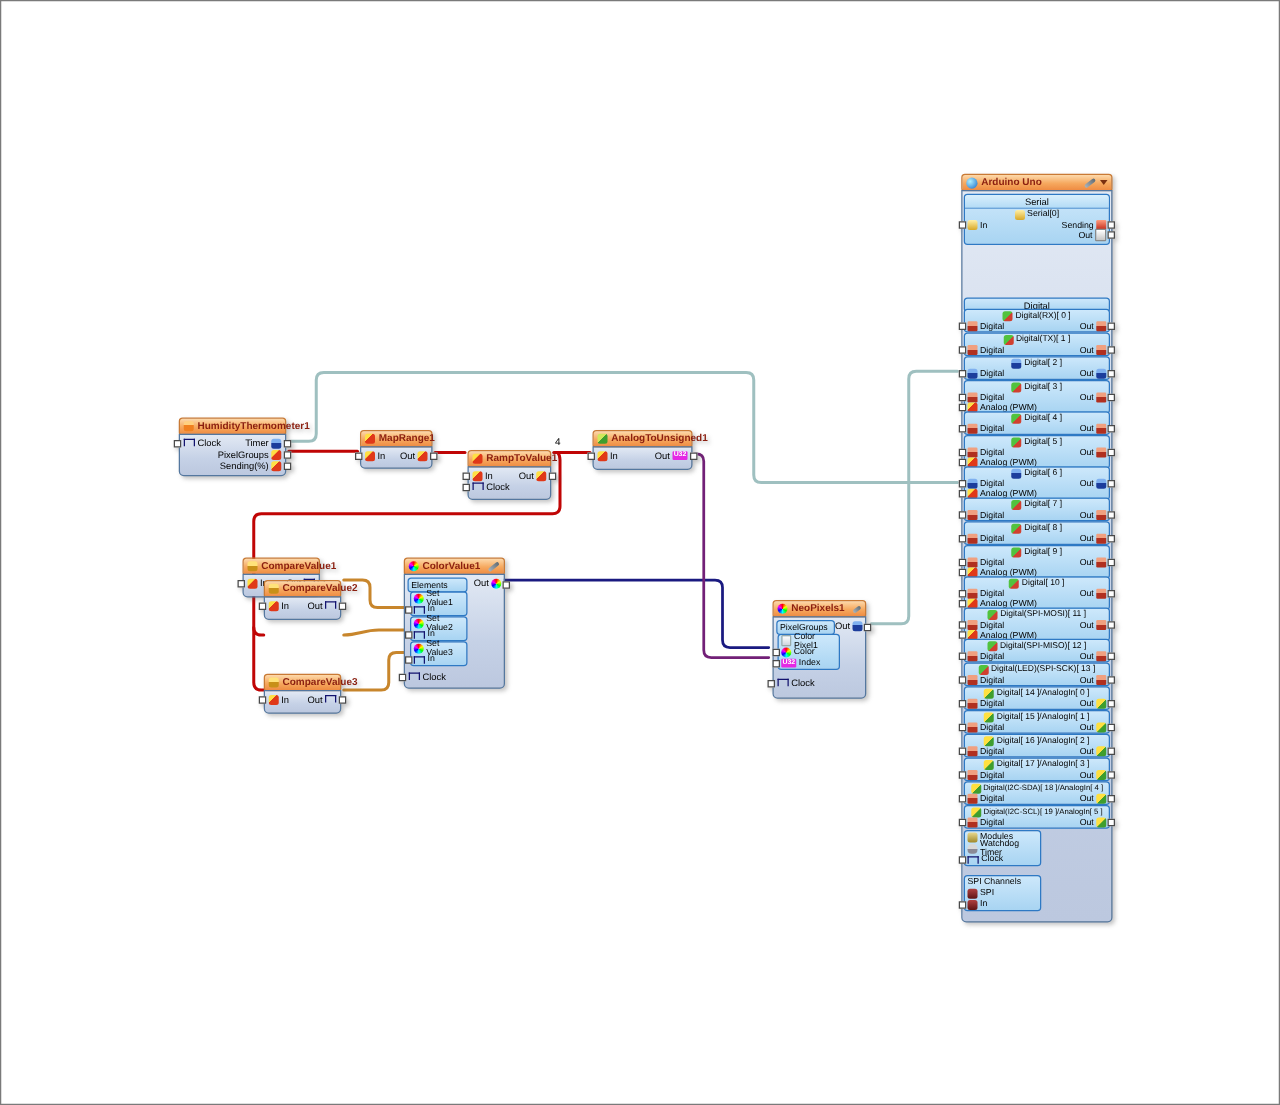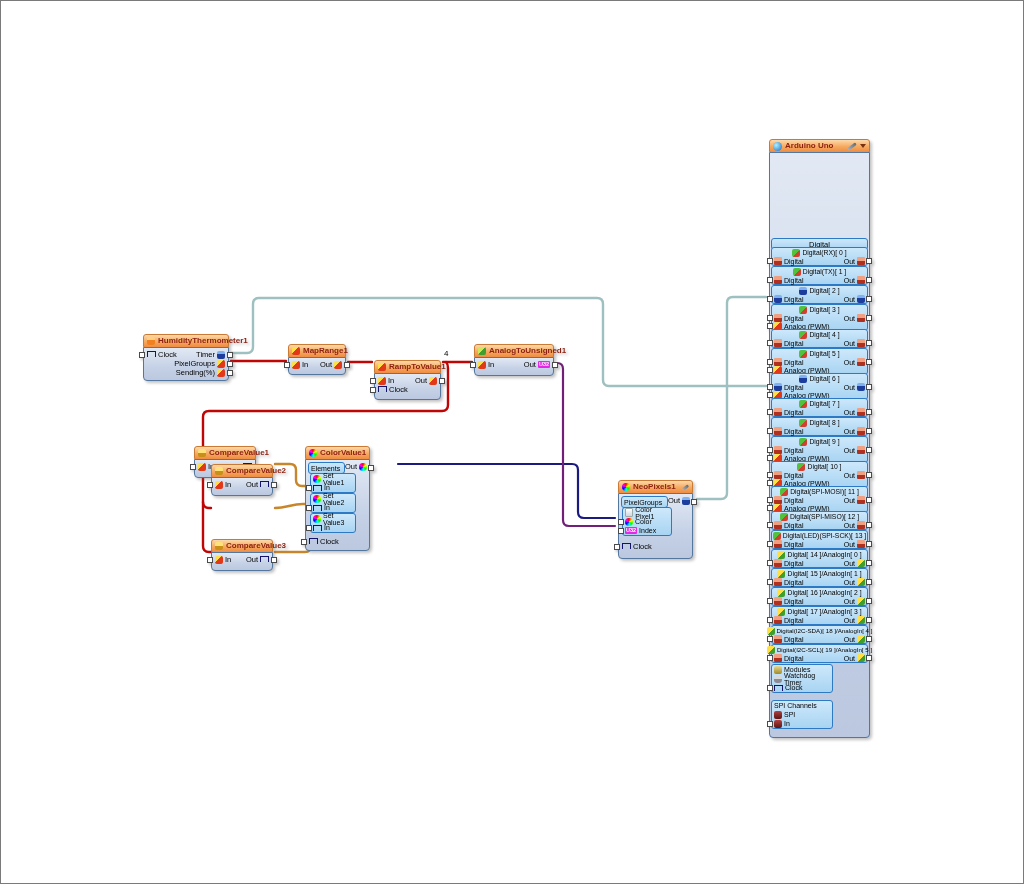--- a/index.html
+++ b/index.html
@@ -229,21 +229,21 @@
             <span>In</span>
           </span>
           <span class="pin">
             <span>Out</span>
             <i class="ic-clk"></i>
           </span>
         </div>
     </div>
   </div>
 
-  <div class="comp" style="left:304px;top:445px;width:65px">
+  <div class="comp" style="left:322px;top:445px;width:81px">
     <div class="hdr">
         <i class="ic ic-wheel"></i>
         <span class="ttl">ColorValue1</span>
         <span class="sp"></span>
         <i class="ic-wr"></i>
       </div>
     <div class="bod" style="height:88px;padding-top:2px">
       <div class="row sb kr" style="height:11px;padding:0 2px;align-items:flex-start">
         <span class="blu" style="width:44px;height:10px;display:flex;align-items:center;padding-left:2px;font-size:7px">
             <span>Elements</span>
@@ -325,30 +325,53 @@
       </div>
       <div class="row kl" style="margin-top:6px">
           <span class="pin">
             <i class="ic-clk"></i>
             <span>Clock</span>
           </span>
         </div>
     </div>
   </div>
 
-  <div class="comp" style="left:768px;top:138px;width:101px">
+  <div class="comp" style="left:768px;top:138px;width:121px">
     <div class="hdr">
         <i class="ic-globe"></i>
         <span class="ttl">Arduino Uno</span>
         <span class="sp"></span>
         <i class="ic-wr"></i>
         <i class="tri"></i>
       </div>
     <div class="bod abod">
 
+      <div class="blu asec" style="top:2px;height:39px">
+        <div class="sbar">Serial</div>
+        <div class="schan">
+            <i class="ic ic-ser"></i>
+            <span>Serial[0]</span>
+          </div>
+        <div class="cp kl kr">
+            <span class="pin">
+              <i class="ic ic-ser"></i>
+              <span>In</span>
+            </span>
+            <span class="pin">
+              <span>Sending</span>
+              <i class="ic ic-send"></i>
+            </span>
+          </div>
+        <div class="cp kr" style="justify-content:flex-end">
+            <span class="pin">
+              <span>Out</span>
+              <i class="ic-doc"></i>
+            </span>
+          </div>
+      </div>
 
 
       <div class="blu asec" style="top:85px;height:10px;display:flex;align-items:center;justify-content:center;font-size:7.5px">
           <span>Digital</span>
         </div>
 
       <div class="blu chan" style="top:94px">
           <div class="ct">
             <i class="ic ic-chg"></i>
             <span>Digital(RX)[ 0 ]</span>

